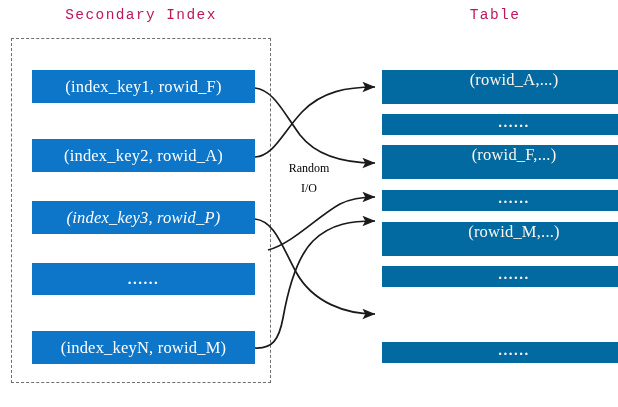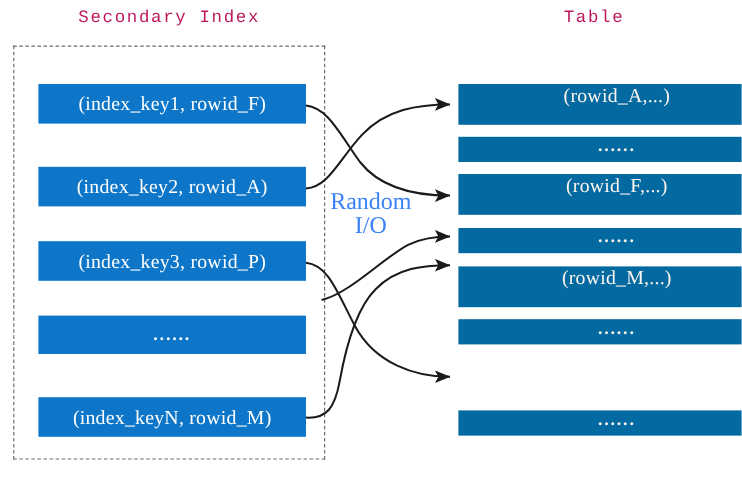--- a/index.html
+++ b/index.html
@@ -90,22 +90,22 @@
     font-weight: bold;
   }
 
   #random-io-label {
     position: absolute;
     left: 272px;
     top: 158px;
     width: 74px;
     text-align: center;
     font-family: "Liberation Serif", serif;
-    font-size: 20px;
-    color: #3b82f6;
+    font-size: 12px;
+    color: #000000;
     line-height: 20px;
     white-space: nowrap;
   }
   #random-io-label .l2 { display: block; }
 
   #arrow-layer {
     position: absolute;
     left: 0; top: 0;
     width: 618px;
     height: 407px;
@@ -122,21 +122,21 @@
   <div class="title" id="title-table">Table</div>
 
   <div id="index-dashed-box"></div>
 
   <div class="index-row" style="top:70px;height:33px;">
     <span>(index_key1, rowid_F)</span>
   </div>
   <div class="index-row" style="top:139px;height:33px;">
     <span>(index_key2, rowid_A)</span>
   </div>
-  <div class="index-row" style="top:201px;height:33px;">
+  <div class="index-row" style="top:201px;height:33px;font-style:italic;">
     <span>(index_key3, rowid_P)</span>
   </div>
   <div class="index-row" style="top:263px;height:32px;">
     <span class="dots">......</span>
   </div>
   <div class="index-row" style="top:331px;height:33px;">
     <span>(index_keyN, rowid_M)</span>
   </div>
 
   <div class="table-row" style="top:70px;height:34px;">

